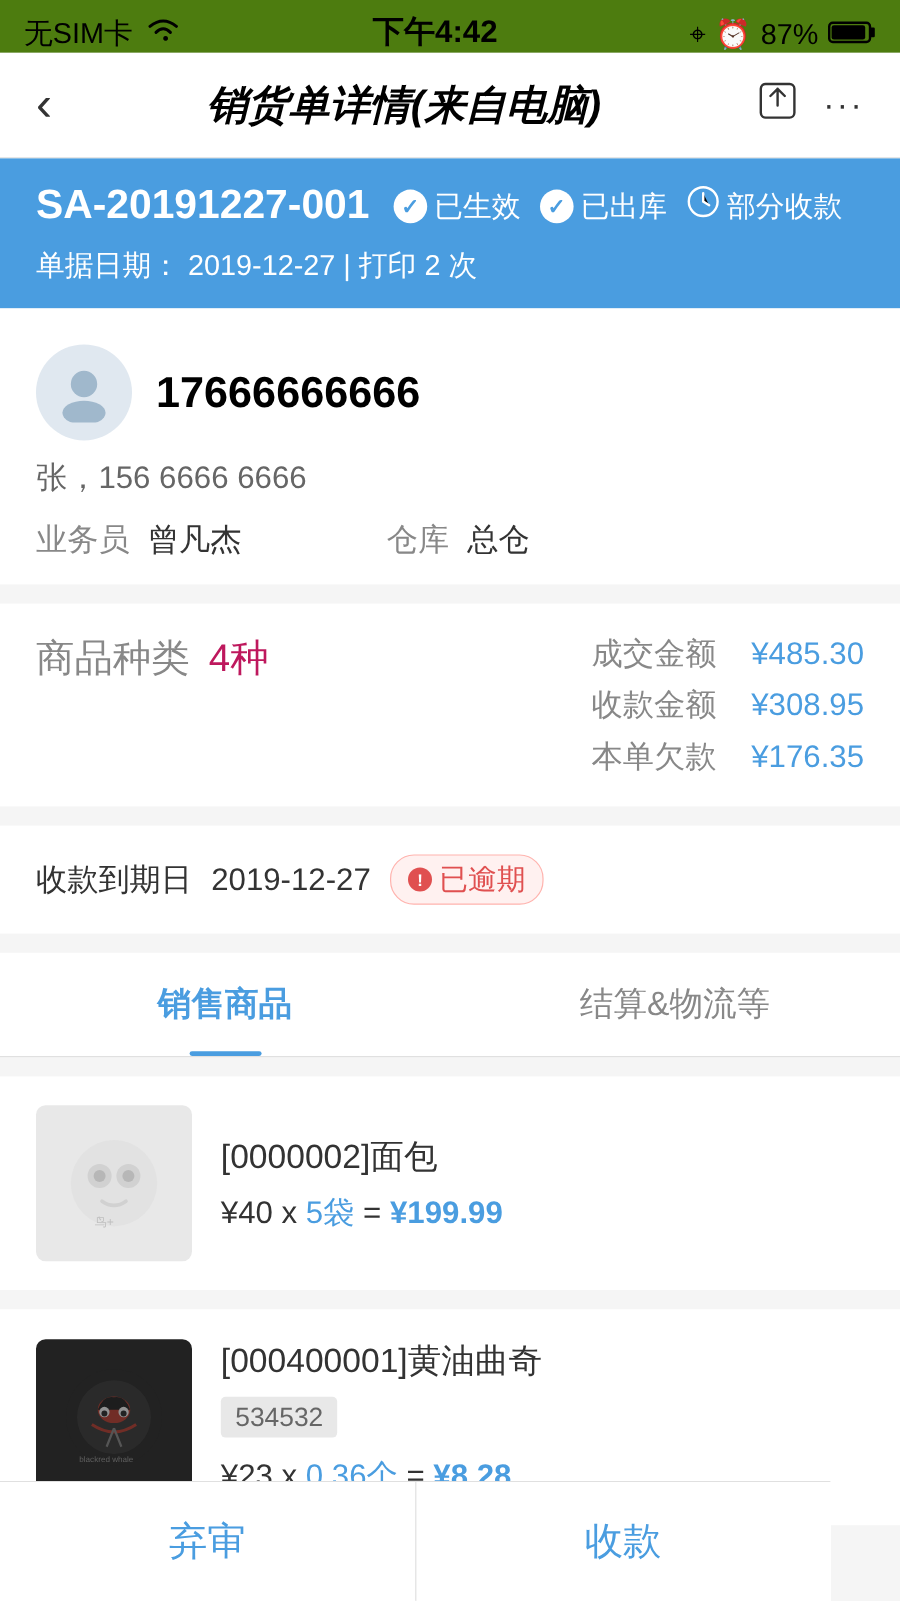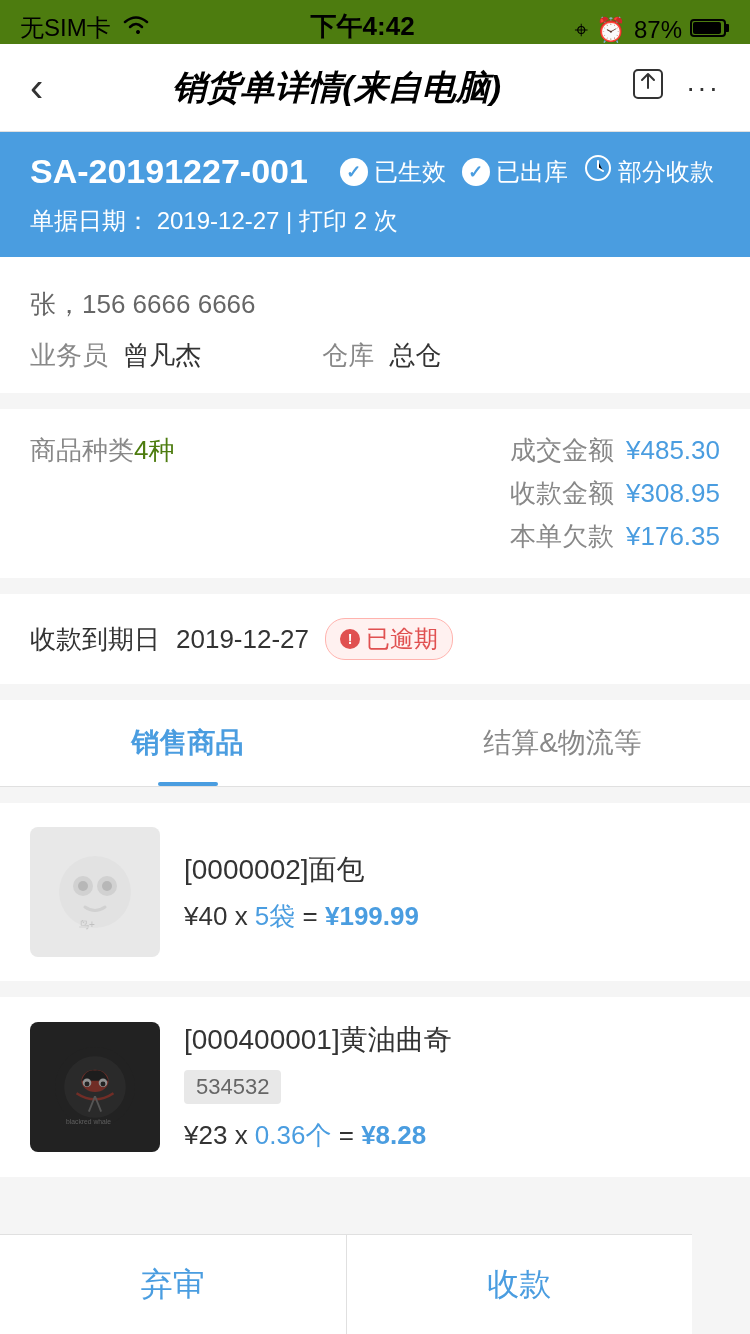--- a/index.html
+++ b/index.html
@@ -60,21 +60,21 @@
     }
 
     
     .order-header {
       background: #4a9de0;
       padding: 20px 30px;
     }
     .order-header .order-id-row {
       display: flex;
       align-items: center;
-      gap: 32px;
+      gap: 20px;
       margin-bottom: 14px;
     }
     .order-id {
       font-size: 34px;
       font-weight: 700;
       color: #fff;
     }
     .status-tags {
       display: flex;
       align-items: center;
@@ -158,40 +158,40 @@
       margin-bottom: 16px;
     }
     .summary-grid {
       display: flex;
       justify-content: space-between;
       align-items: flex-start;
     }
     .summary-left {
       display: flex;
       align-items: flex-end;
-      font-size: 26px;
-      color: #333;
-      gap: 0;
+      font-size: 32px;
+      color: #333;
+      gap: 16px;
     }
     .summary-label { color: #888; }
-    .summary-count { color: #4d7c0f; font-weight: 500; }
+    .summary-count { color: #be185d; font-weight: 500; }
     .summary-right {
       display: flex;
       flex-direction: column;
       align-items: flex-end;
       gap: 8px;
     }
     .amount-row {
       display: flex;
       align-items: center;
       gap: 12px;
       font-size: 26px;
     }
     .amount-label { color: #888; }
-    .amount-value { color: #4a9de0; font-weight: 500; }
+    .amount-value { color: #4a9de0; font-weight: 500; margin-left: 17px; }
 
     
     .due-section {
       background: #fff;
       padding: 24px 30px;
       margin-bottom: 16px;
       display: flex;
       align-items: center;
       gap: 16px;
       font-size: 26px;
@@ -401,20 +401,29 @@
   </div>
   <div class="order-date-row">
     <span>单据日期：</span>
     <span>2019-12-27</span>
     <span> | </span>
     <span>打印 2 次</span>
   </div>
 </div>
 
 <div class="customer-section">
+  <div class="customer-row">
+    <div class="avatar">
+      <svg viewBox="0 0 50 50" fill="none">
+        <circle cx="25" cy="18" r="11" fill="#a0b8cc"></circle>
+        <ellipse cx="25" cy="42" rx="18" ry="10" fill="#a0b8cc"></ellipse>
+      </svg>
+    </div>
+    <span class="customer-name">17666666666</span>
+  </div>
   <div class="customer-sub">张，156 6666 6666</div>
   <div class="customer-info-row">
     <span>
       <span class="info-label">业务员</span>
       <span>曾凡杰</span>
     </span>
     <span style="margin-left:60px;">
       <span class="info-label">仓库</span>
       <span>总仓</span>
     </span>

